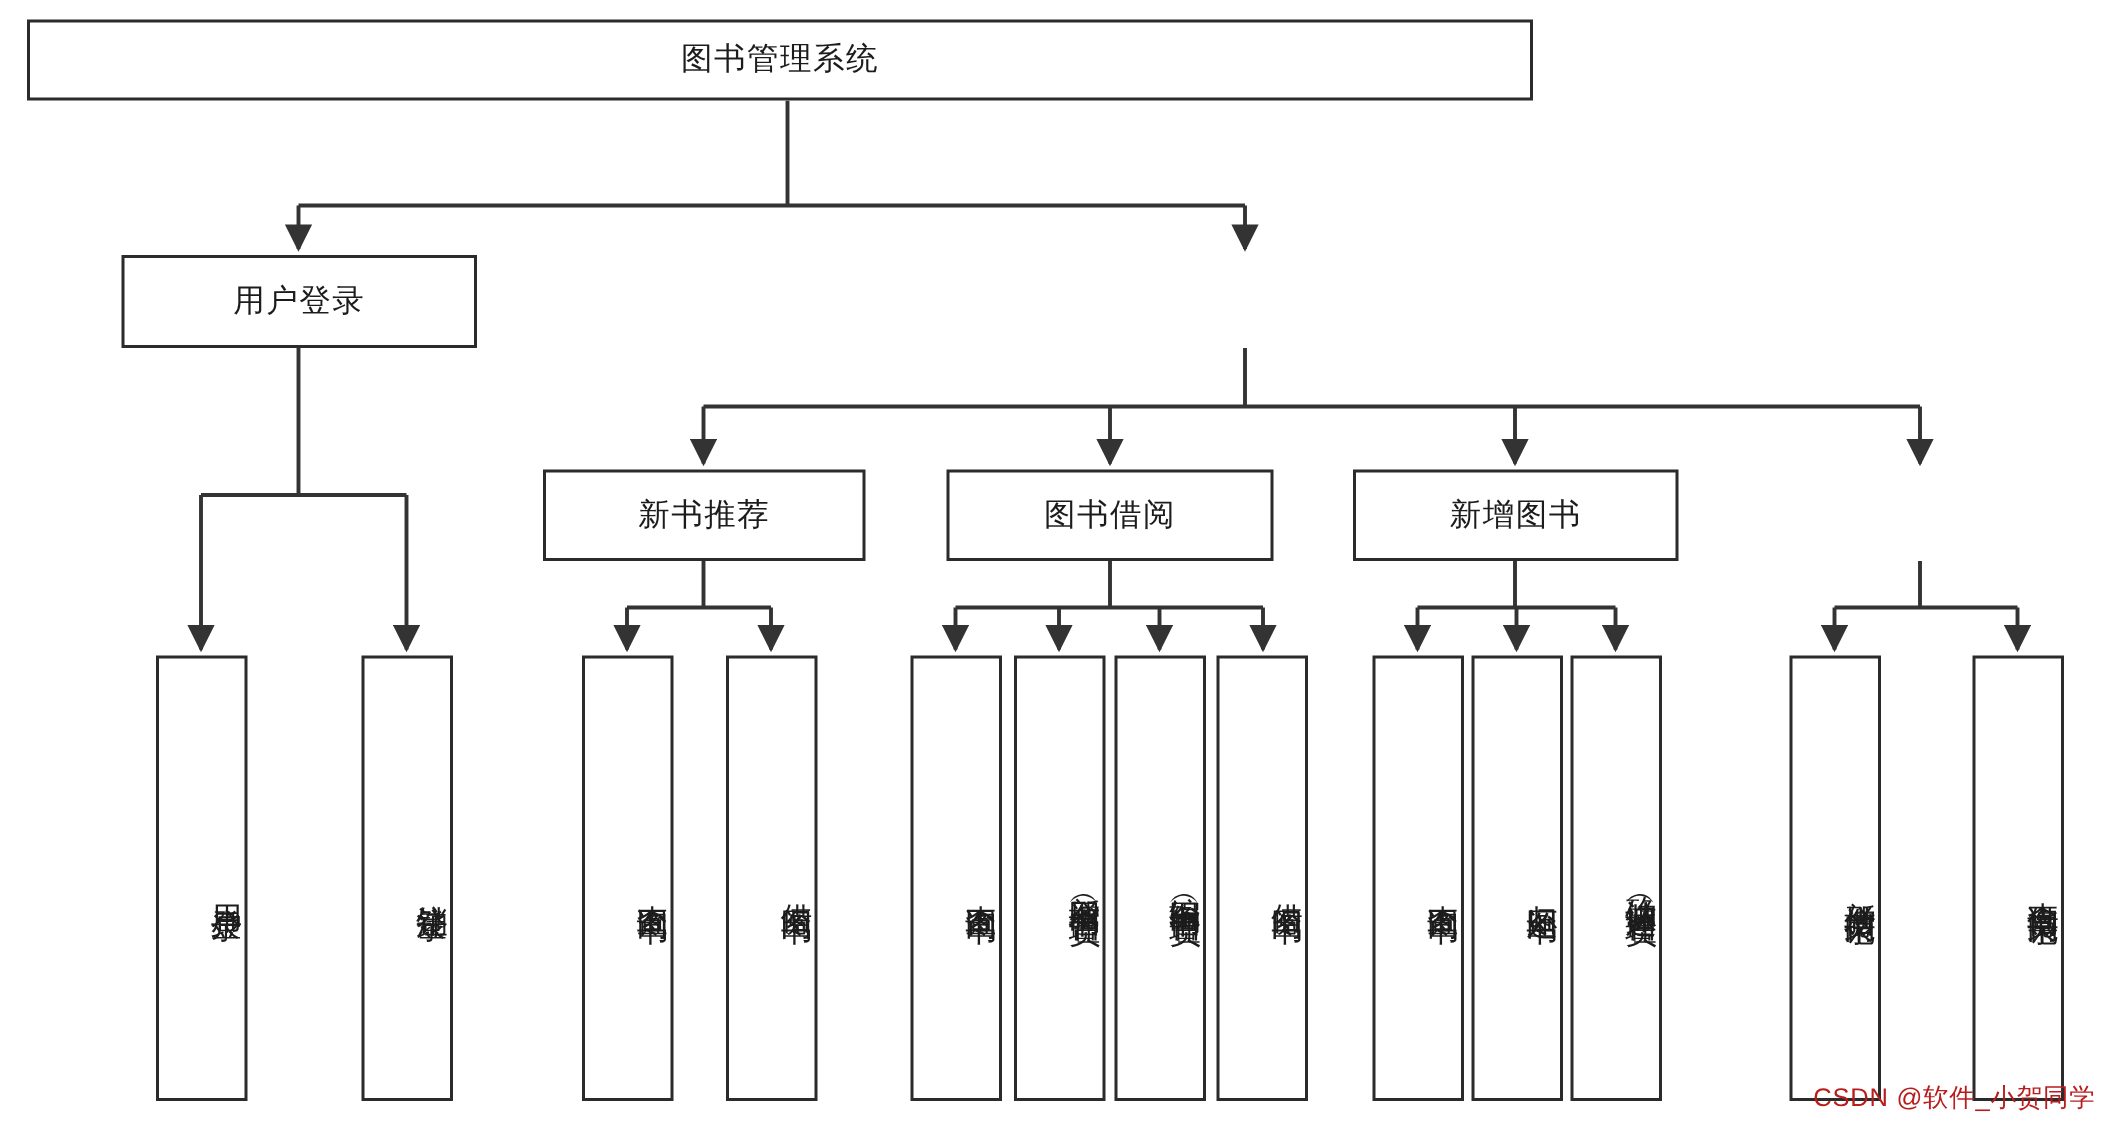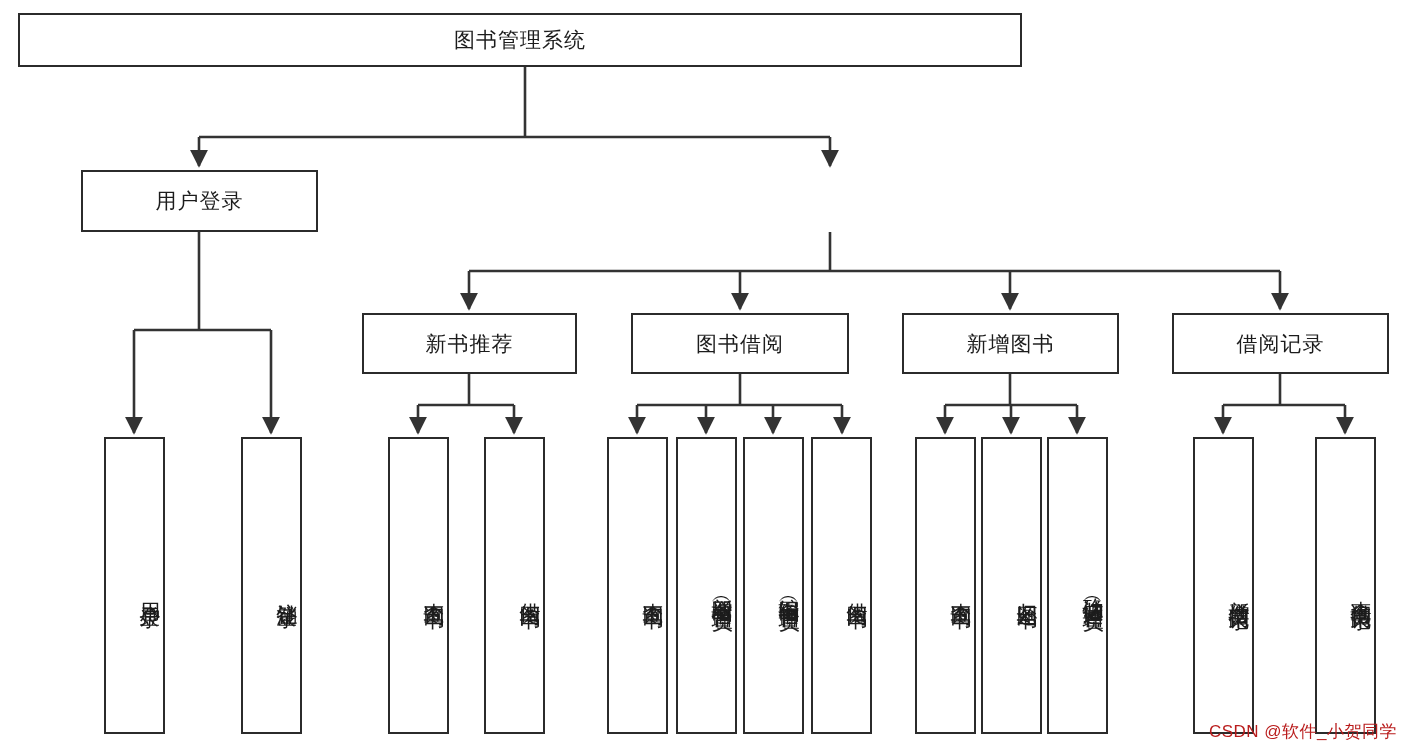--- a/index.html
+++ b/index.html
@@ -135,23 +135,20 @@
 
   <div class="node horiz" style="left:362px; top:313px; width:215px; height:61px;">
     <span class="label">新书推荐</span>
   </div>
   <div class="node horiz" style="left:631px; top:313px; width:218px; height:61px;">
     <span class="label">图书借阅</span>
   </div>
   <div class="node horiz" style="left:902px; top:313px; width:217px; height:61px;">
     <span class="label">新增图书</span>
   </div>
-  <div class="node horiz" style="left:1172px; top:313px; width:217px; height:61px;">
-    <span class="label">借阅记录</span>
-  </div>
 
   <div class="node vert" style="left:104px; top:437px; width:61px; height:297px;">
     <span class="label">用户登录</span>
   </div>
   <div class="node vert" style="left:241px; top:437px; width:61px; height:297px;">
     <span class="label">注销登录</span>
   </div>
   <div class="node vert" style="left:388px; top:437px; width:61px; height:297px;">
     <span class="label">查询图书</span>
   </div>

